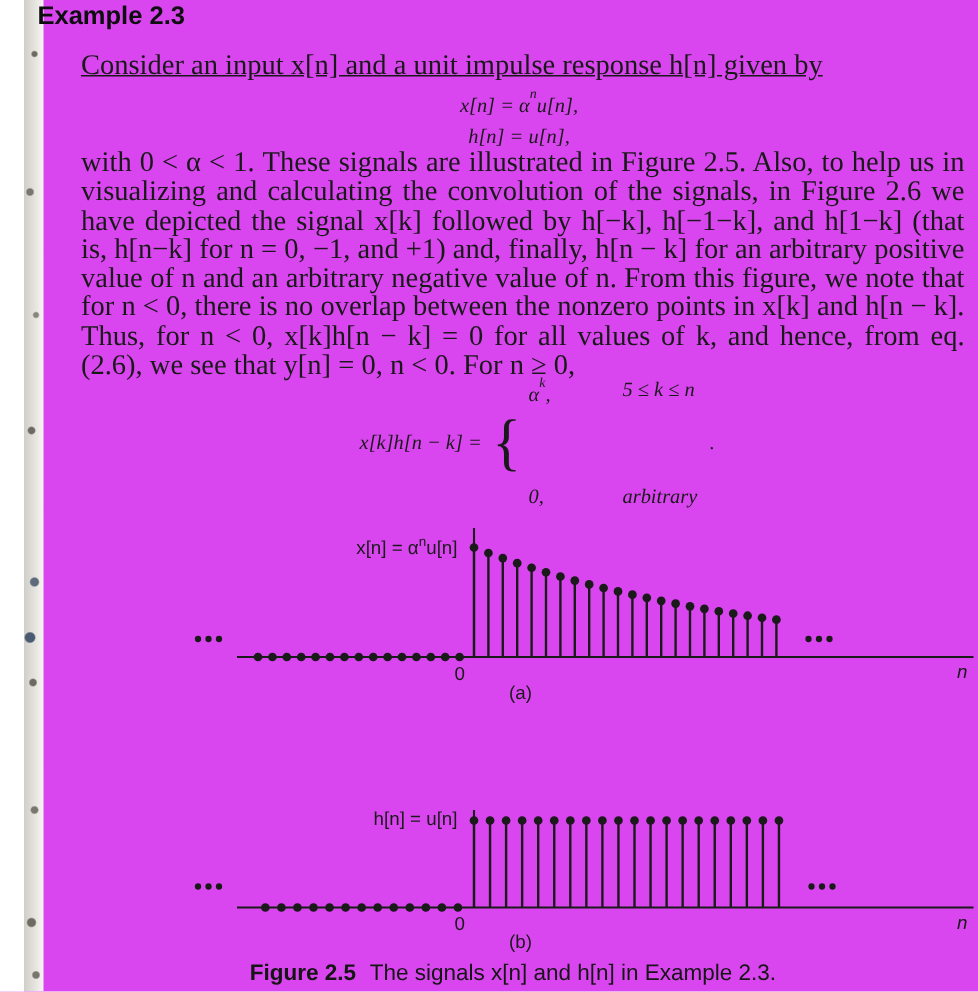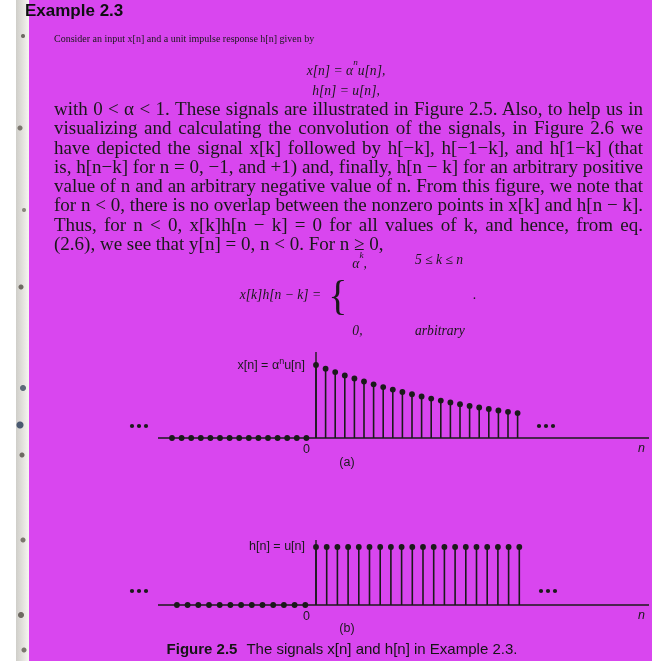--- a/index.html
+++ b/index.html
@@ -13,21 +13,21 @@
       radial-gradient(circle at 5px 287px,#6e6a62 0 2px,transparent 3px),
       radial-gradient(circle at 7px 388px,#5d6b7a 0 2.5px,transparent 3.5px),
       radial-gradient(circle at 4px 425px,#4a5a70 0 3px,transparent 4px),
       radial-gradient(circle at 6px 455px,#6e6a62 0 2px,transparent 3px),
       radial-gradient(circle at 7px 540px,#7a766d 0 2px,transparent 3px),
       radial-gradient(circle at 5px 615px,#6e6a62 0 2.5px,transparent 3.5px),
       radial-gradient(circle at 8px 650px,#7a766d 0 2px,transparent 3px),
       linear-gradient(90deg,#cfcec9 0,#e4e3de 55%,#f7f6f2 100%);}
   .heading{position:absolute;top:1px;left:9px;margin:0;
     font-family:"Liberation Sans",sans-serif;font-weight:700;font-size:17px;color:#0e0e10;}
-  .intro{position:absolute;top:33px;left:38px;width:575px;margin:0;font-size:10px;}
+  .intro{position:absolute;top:33px;left:38px;width:575px;margin:0;font-size:19px;text-decoration:underline;}
   .eqs{position:absolute;top:56px;left:20px;width:620px;text-align:center;
        font-size:13.6px;font-style:italic;line-height:20px;}
   .body-par{position:absolute;top:99px;left:38px;width:589px;margin:0;
        font-size:19px;line-height:19.3px;text-align:justify;}
   .piecewise{position:absolute;top:250px;left:16px;width:652px;
        display:flex;justify-content:center;align-items:center;
        font-size:13.6px;font-style:italic;}
   .pw-lhs{margin-right:7px;}
   .brace{font-size:40px;font-weight:300;font-style:normal;line-height:0.9;
        margin-right:5px;transform:scaleY(1.05);}

